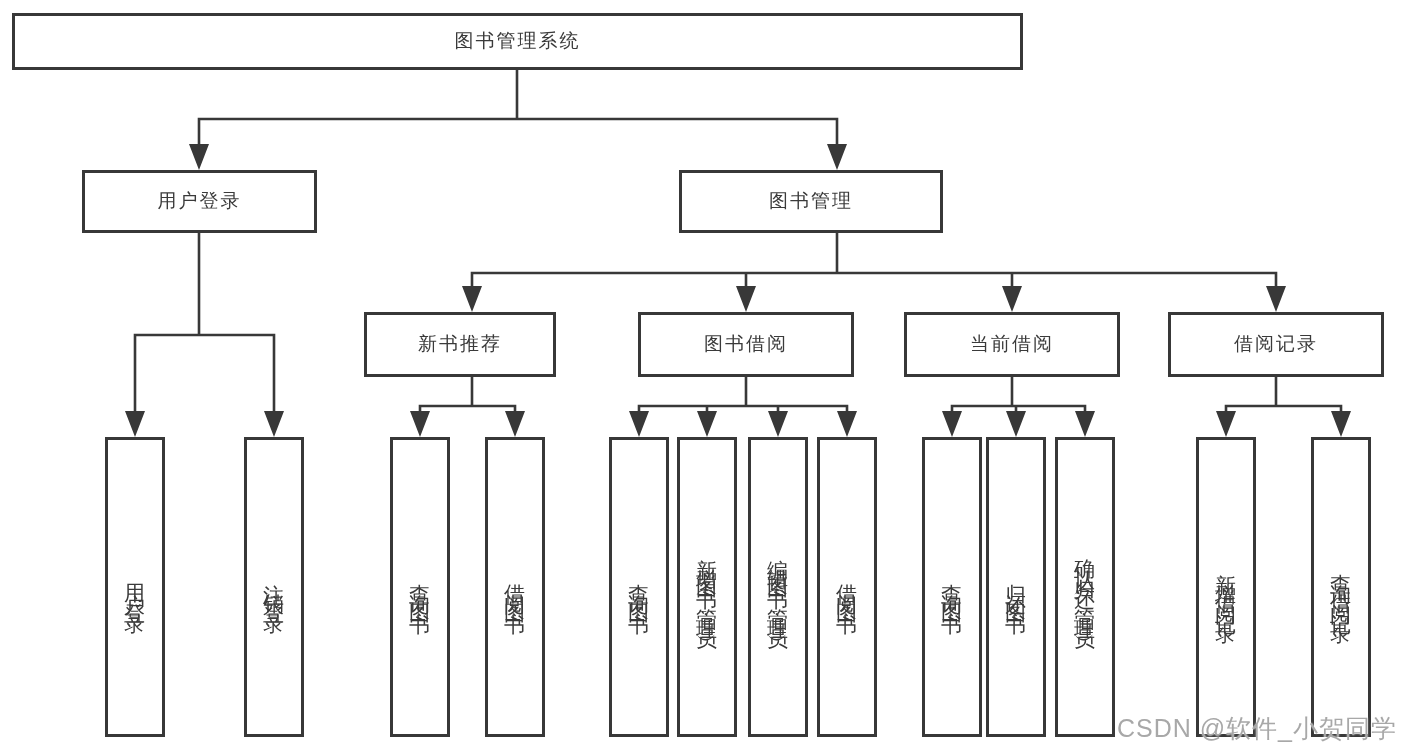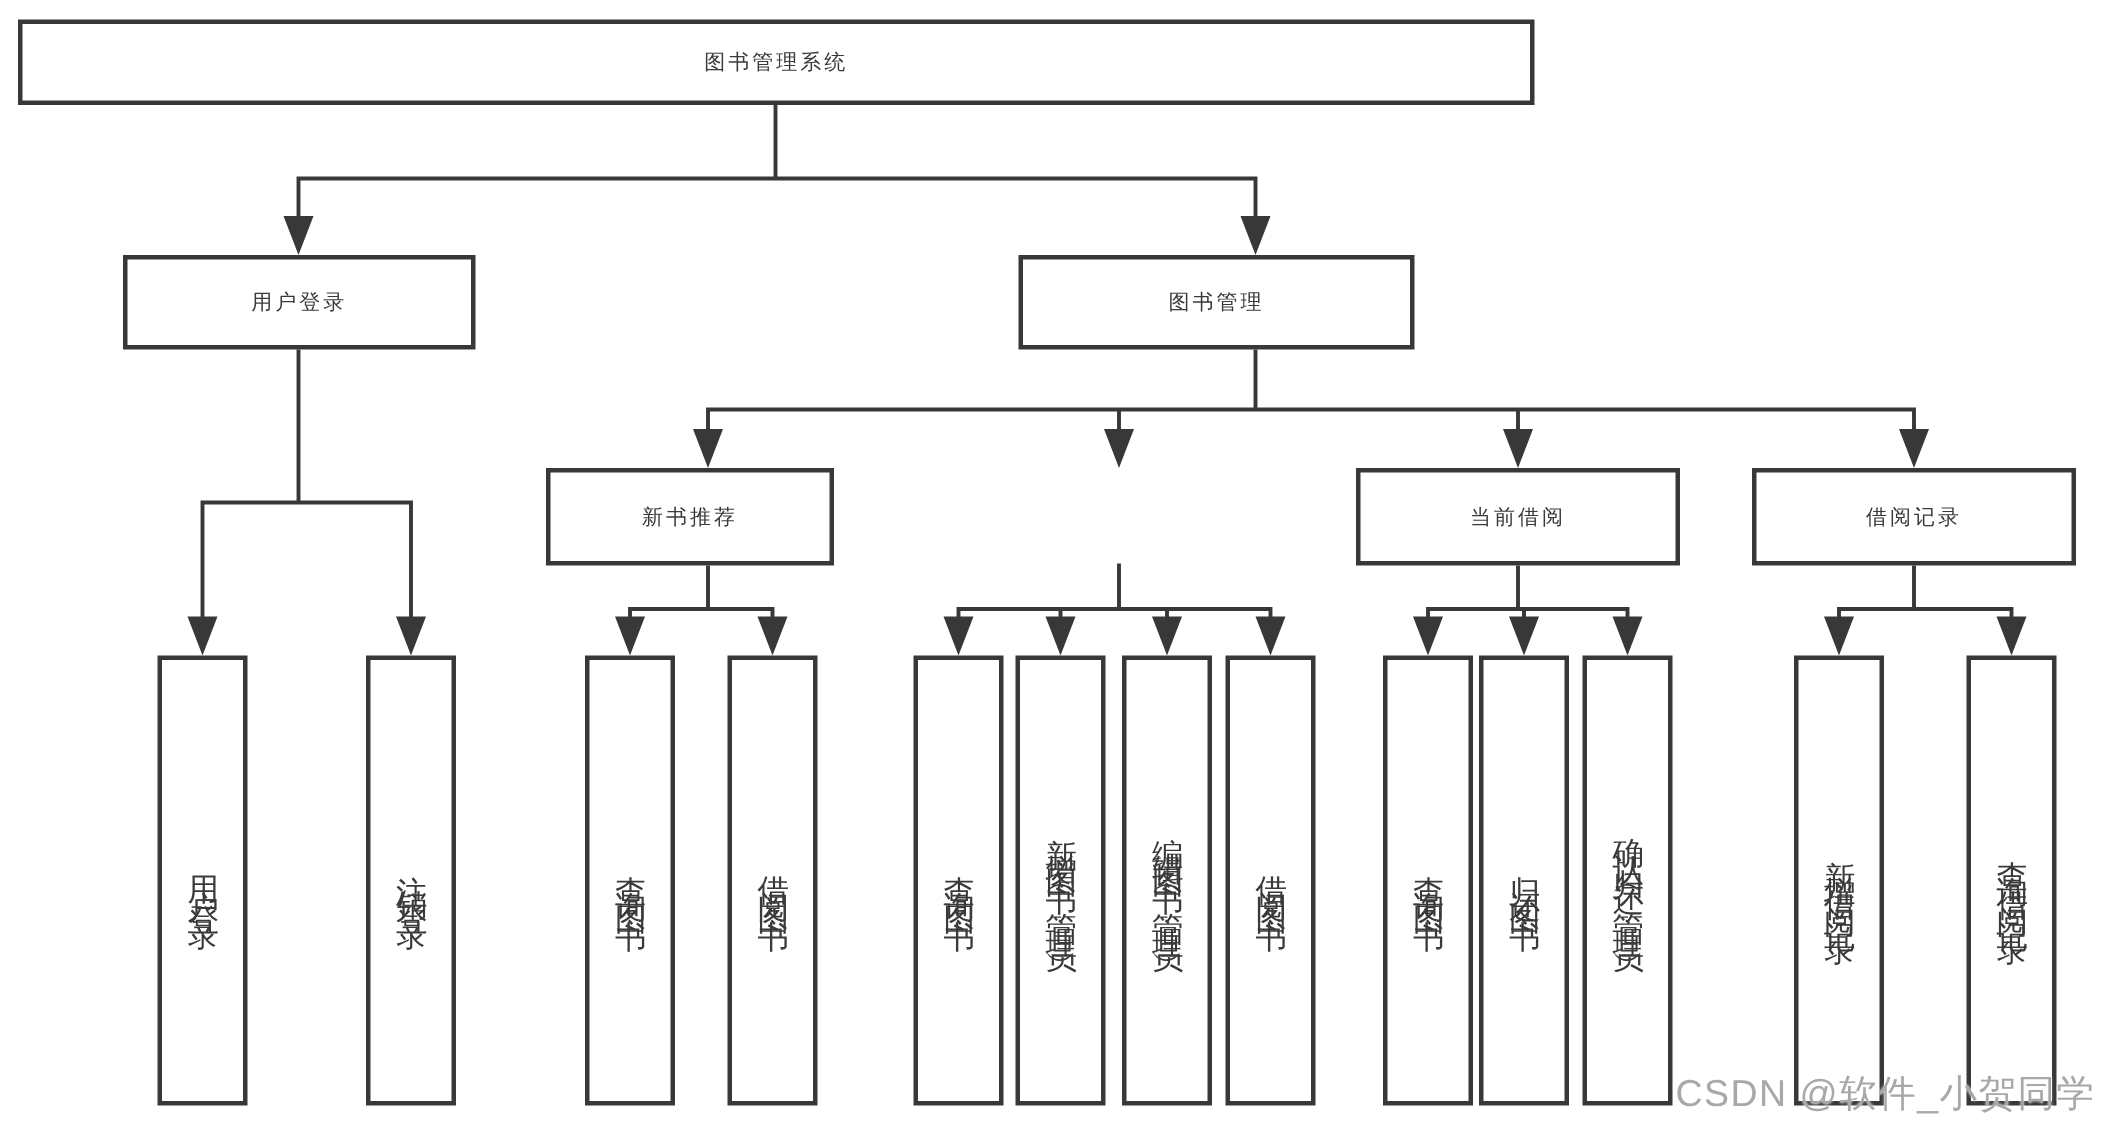--- a/index.html
+++ b/index.html
@@ -14,21 +14,21 @@
   svg.wires{position:absolute;left:0;top:0;z-index:0;}
   .wires .lines{fill:none;stroke:var(--line,#383838);stroke-width:2.6;stroke-linecap:square;}
   .wires .arrowheads{fill:var(--line,#383838);stroke:none;}
   .node{
     position:absolute;box-sizing:border-box;
     background:#fff;border:3px solid var(--line,#383838);
     display:flex;align-items:center;justify-content:center;
     z-index:1;
   }
   .node .lbl{
-    font-size:14px;letter-spacing:2px;line-height:1.2;
+    font-size:19px;letter-spacing:2px;line-height:1.2;
     white-space:nowrap;color:var(--text,#3a3a3a);
   }
   .leaf .vtext{
     writing-mode:vertical-rl;
     text-orientation:mixed;
     font-size:21px;letter-spacing:10px;line-height:1;
     white-space:nowrap;color:var(--text,#3a3a3a);
   }
   .watermark{
     position:absolute;right:8px;bottom:2px;z-index:2;
@@ -72,20 +72,23 @@
   <div class="node" style="left:82px;top:170px;width:235px;height:63px">
     <span class="lbl">用户登录</span>
   </div>
   <div class="node" style="left:679px;top:170px;width:264px;height:63px">
     <span class="lbl">图书管理</span>
   </div>
 
   <div class="node" style="left:364px;top:312px;width:192px;height:65px">
     <span class="lbl">新书推荐</span>
   </div>
+  <div class="node" style="left:638px;top:312px;width:216px;height:65px">
+    <span class="lbl">图书借阅</span>
+  </div>
   <div class="node" style="left:1168px;top:312px;width:216px;height:65px">
     <span class="lbl">借阅记录</span>
   </div>
   <div class="node" style="left:904px;top:312px;width:216px;height:65px">
     <span class="lbl">当前借阅</span>
   </div>
 
   <div class="node leaf" style="left:105px;top:437px;width:60px;height:300px">
     <span class="vtext">用户登录</span>
   </div>

